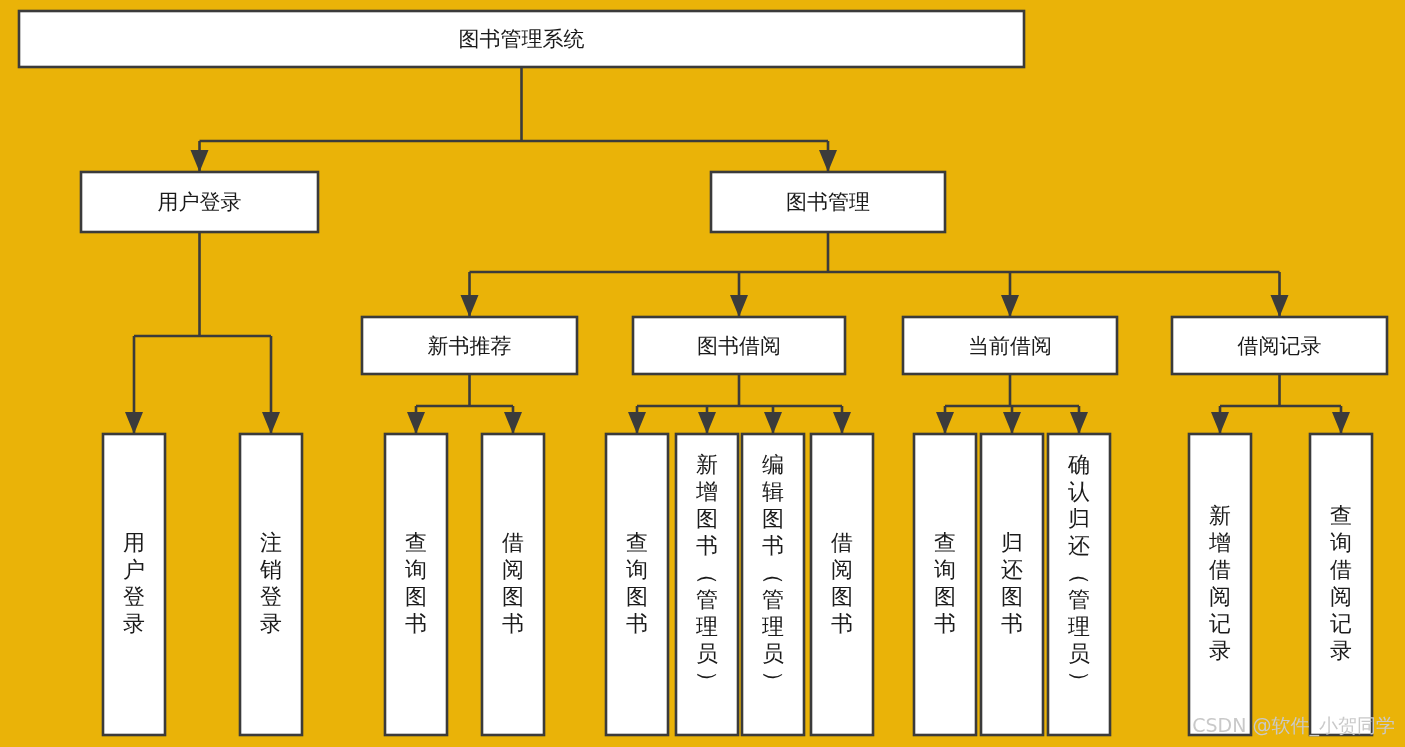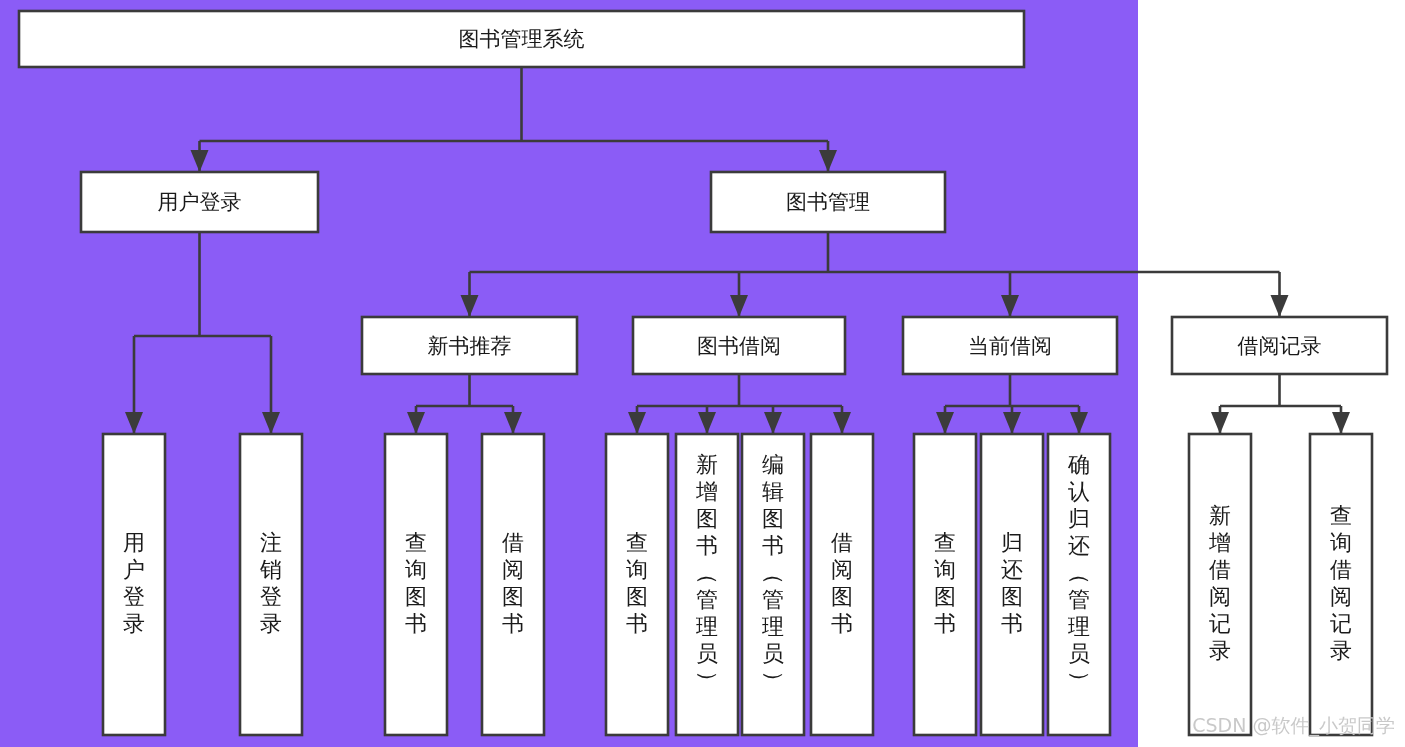--- a/index.html
+++ b/index.html
@@ -9,23 +9,23 @@
     background: #ffffff;
   }
   body {
     width: 1405px;
     height: 747px;
     overflow: hidden;
     font-family: "DejaVu Sans", "Liberation Sans", sans-serif;
   }
   #diagram-root {
     position: relative;
-    width: 1138px;
+    width: 1405px;
     height: 747px;
-    background: #8b5cf6;
+    background: #eab308;
   }
   svg.diagram-canvas {
     position: absolute;
     left: 0;
     top: 0;
     width: 1405px;
     height: 747px;
     display: block;
   }
   .node-box {

